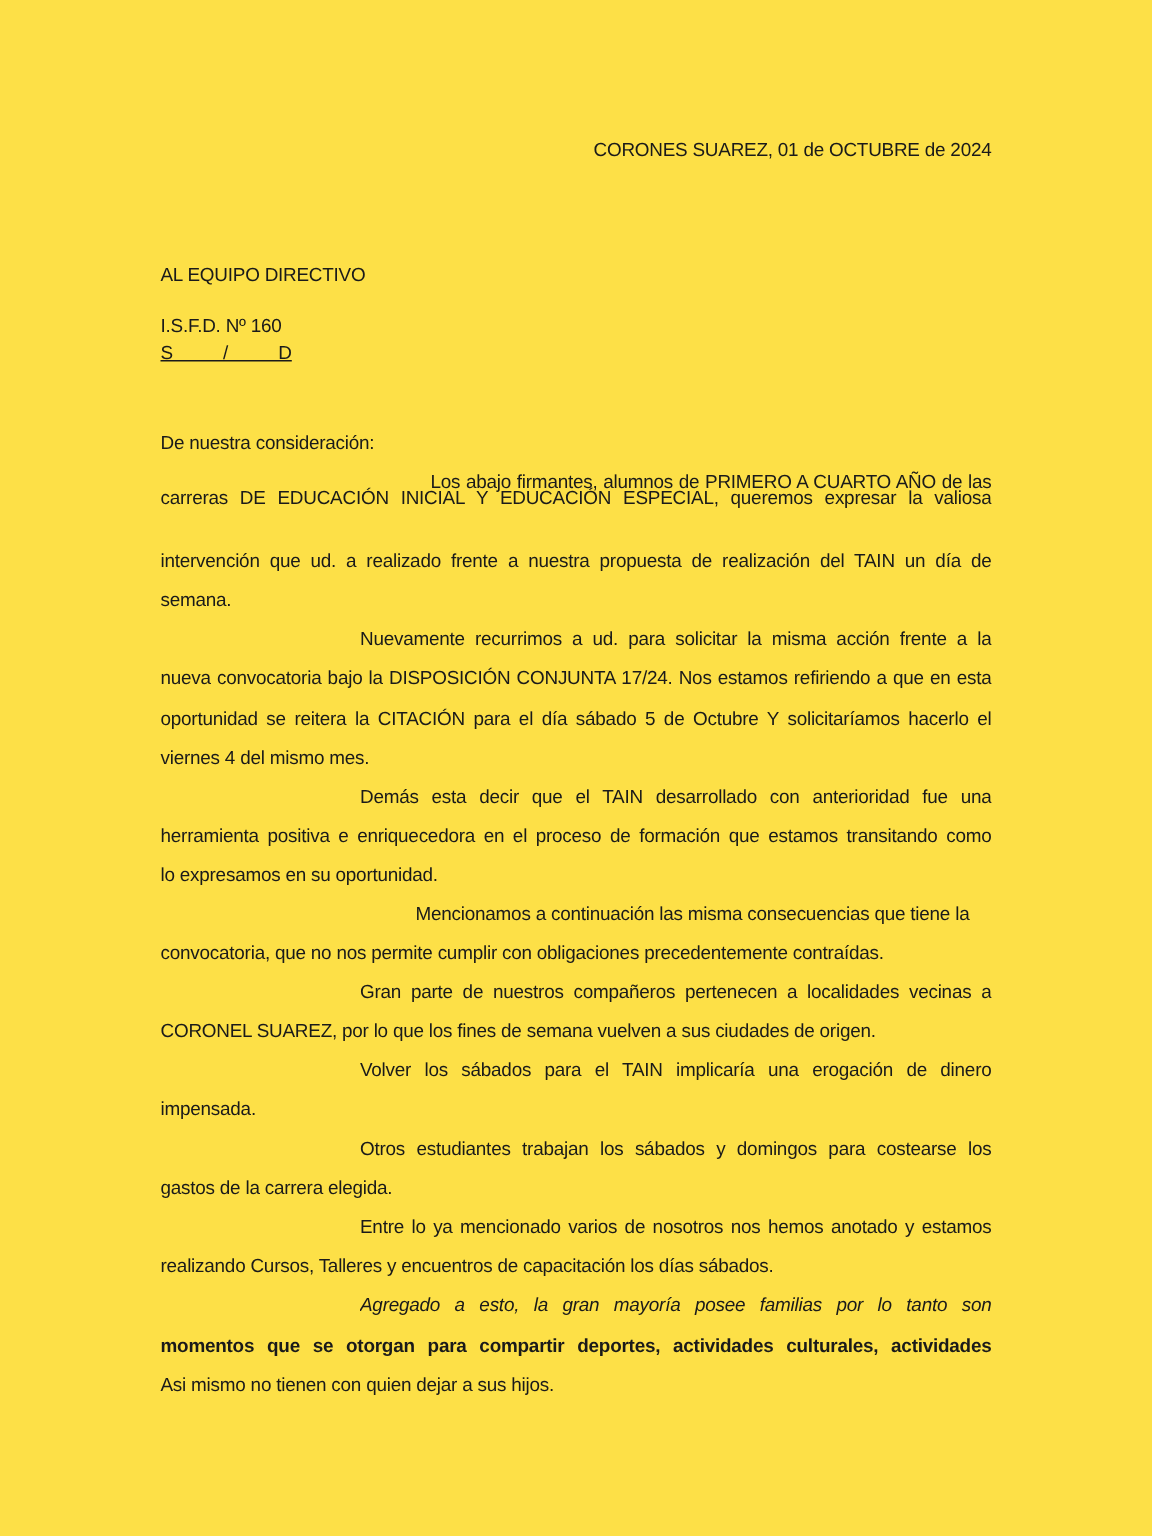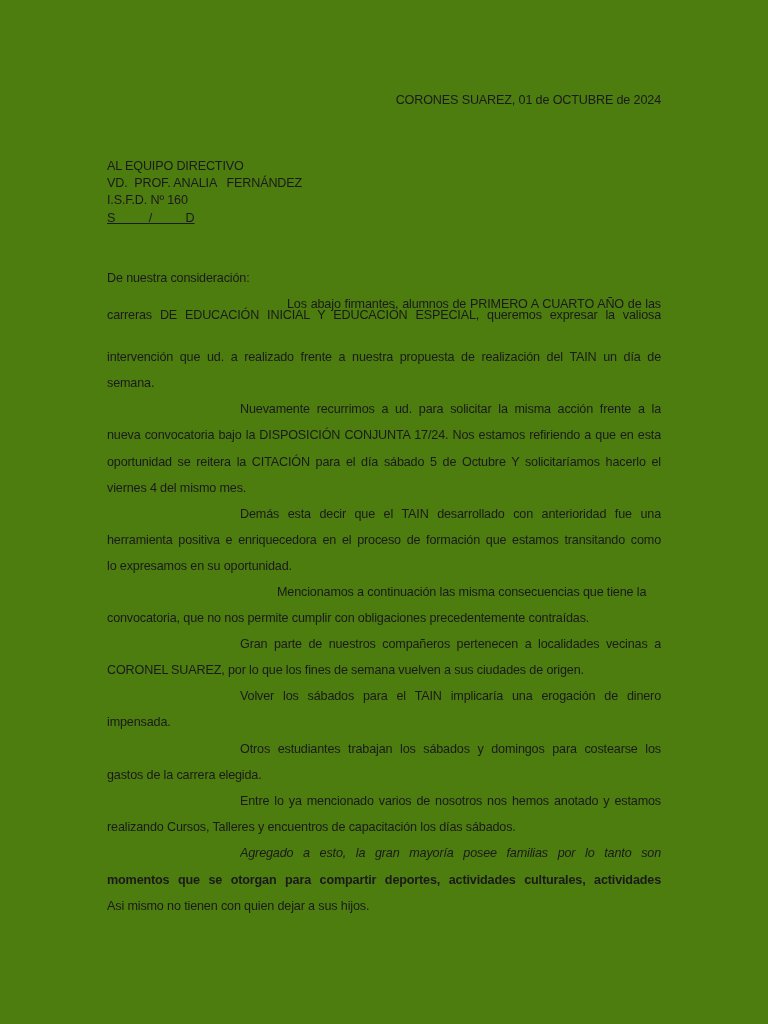--- a/index.html
+++ b/index.html
@@ -12,30 +12,31 @@
       height: 1024px;
       position: relative;
       overflow: hidden;
       font-family: "Liberation Sans", "DejaVu Sans", sans-serif;
       color: #1a1a1a;
     }
     .page {
       position: absolute;
       left: 0; top: 0;
       width: 768px; height: 1024px;
-      background: #4d7c0f;
+      background: #fde047;
     }
     .line {
       position: absolute;
       left: 107px;
       width: 554px;
       font-size: 12.6px;
       line-height: 16px;
       white-space: nowrap;
       letter-spacing: -0.15px;
+      margin-top: 17px;
     }
     .justify {
       text-align: justify;
       text-align-last: justify;
       white-space: normal;
       height: 16px;
       overflow: hidden;
     }
     .date-line {
       position: absolute;
@@ -52,21 +53,20 @@
     .pre { white-space: pre; }
   </style>
 </head>
 <body>
 
 <div class="page">
 
   <div class="date-line">CORONES SUAREZ, 01 de OCTUBRE de 2024</div>
 
   <div class="line pre" style="top:158px">AL EQUIPO DIRECTIVO</div>
-  <div class="line pre" style="top:175px">VD.  PROF. ANALIA   FERNÁNDEZ</div>
   <div class="line pre" style="top:192px">I.S.F.D. Nº 160</div>
   <div class="line" style="top:270px">De nuestra consideración:</div>
 
   <div class="line" style="top:210px">
     <span class="underline">S          /          D</span>
   </div>
 
   <div id="body-lines">
       <div class="line justify" style="top: 296px; left: 287px; width: 374px;">Los abajo firmantes, alumnos de PRIMERO A  CUARTO AÑO de las</div>
       <div class="line justify" style="top: 307px; left: 107px; width: 554px;">carreras DE EDUCACIÓN INICIAL Y EDUCACIÓN ESPECIAL, queremos expresar la valiosa</div>

